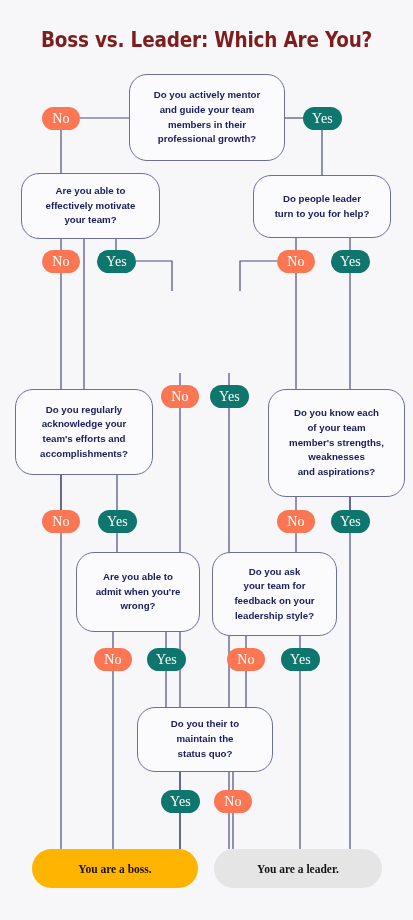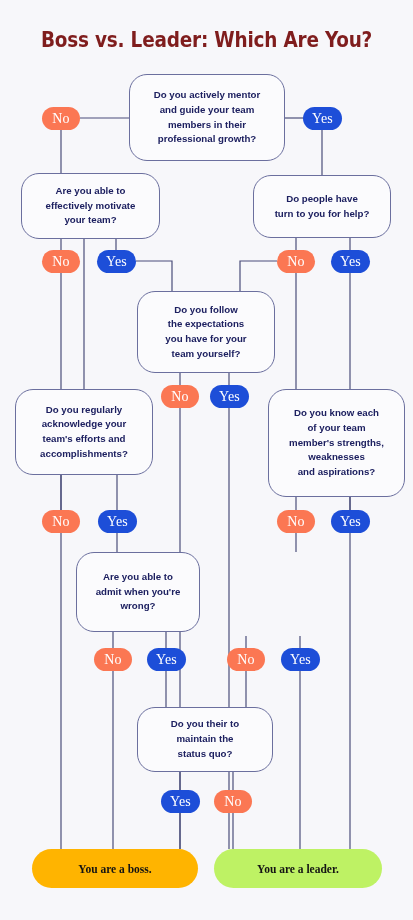--- a/index.html
+++ b/index.html
@@ -68,38 +68,38 @@
     display: flex;
     align-items: center;
     justify-content: center;
     font-family: "Liberation Serif", "DejaVu Serif", serif;
     font-size: 14px;
     color: #ffffff;
     z-index: 4;
     letter-spacing: 0.2px;
   }
   .pill.no  { background: #fb7753; width: 38px; }
-  .pill.yes { background: #1d4ed8; width: 39px; }
+  .pill.yes { background: #0f766e; width: 39px; }
   
   .result {
     position: absolute;
     box-sizing: border-box;
     height: 39px;
     border-radius: 20px;
     display: flex;
     align-items: center;
     justify-content: center;
     font-family: "Liberation Serif", "DejaVu Serif", serif;
     font-weight: bold;
     font-size: 11.5px;
     color: #141414;
     z-index: 5;
   }
   .result.boss   { background: #ffb400; }
-  .result.leader { background: #bef264; }
+  .result.leader { background: #e5e5e5; }
 </style>
 </head>
 <body>
 
 <div id="chart-root">
 
   <svg id="connectors" viewBox="0 0 413 920" width="413" height="920" xmlns="http://www.w3.org/2000/svg">
     <g fill="none" stroke="#4a4d7a" stroke-width="1.2">
 
       <path d="M129,118 H80"></path>
@@ -177,30 +177,24 @@
 professional growth?</span>
   </div>
 
   <div class="qbox" style="left:21px; top:173px; width:139px; height:66px;">
     <span>Are you able to
 effectively motivate
 your team?</span>
   </div>
 
   <div class="qbox" style="left:253px; top:175px; width:138px; height:63px;">
-    <span>Do people have
+    <span>Do people leader
 turn to you for help?</span>
   </div>
 
-  <div class="qbox" style="left:137px; top:291px; width:138px; height:82px;">
-    <span>Do you follow
-the expectations
-you have for your
-team yourself?</span>
-  </div>
 
   <div class="qbox" style="left:15px; top:389px; width:138px; height:86px;">
     <span>Do you regularly
 acknowledge your
 team's efforts and
 accomplishments?</span>
   </div>
 
   <div class="qbox" style="left:268px; top:389px; width:137px; height:108px;align-items:center;">
     <span>Do you know each
@@ -209,20 +203,26 @@
 weaknesses
 and aspirations?</span>
   </div>
 
   <div class="qbox" style="left:76px; top:552px; width:124px; height:80px;">
     <span>Are you able to
 admit when you're
 wrong?</span>
   </div>
 
+  <div class="qbox" style="left:212px; top:552px; width:125px; height:84px;">
+    <span>Do you ask
+your team for
+feedback on your
+leadership style?</span>
+  </div>
 
   <div class="qbox" style="left:137px; top:707px; width:136px; height:65px;">
     <span>Do you their to
 maintain the
 status quo?</span>
   </div>
 
   <div class="pill no" style="left:42px;  top:107px;">No</div>
   <div class="pill yes" style="left:303px; top:107px;">Yes</div>
 

